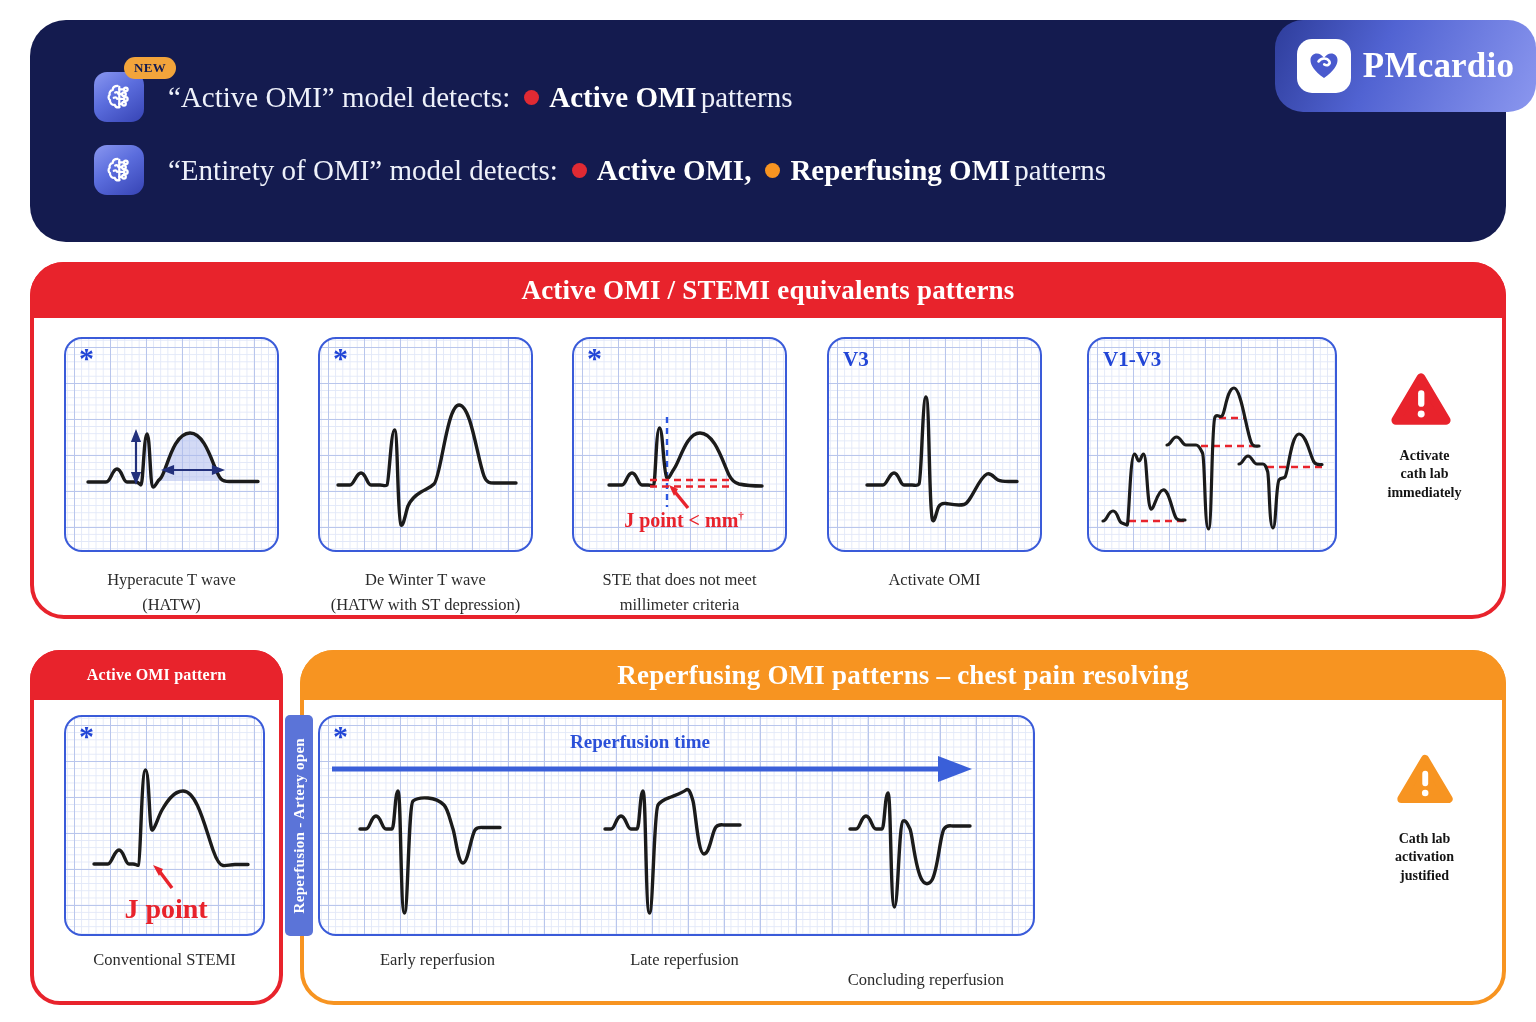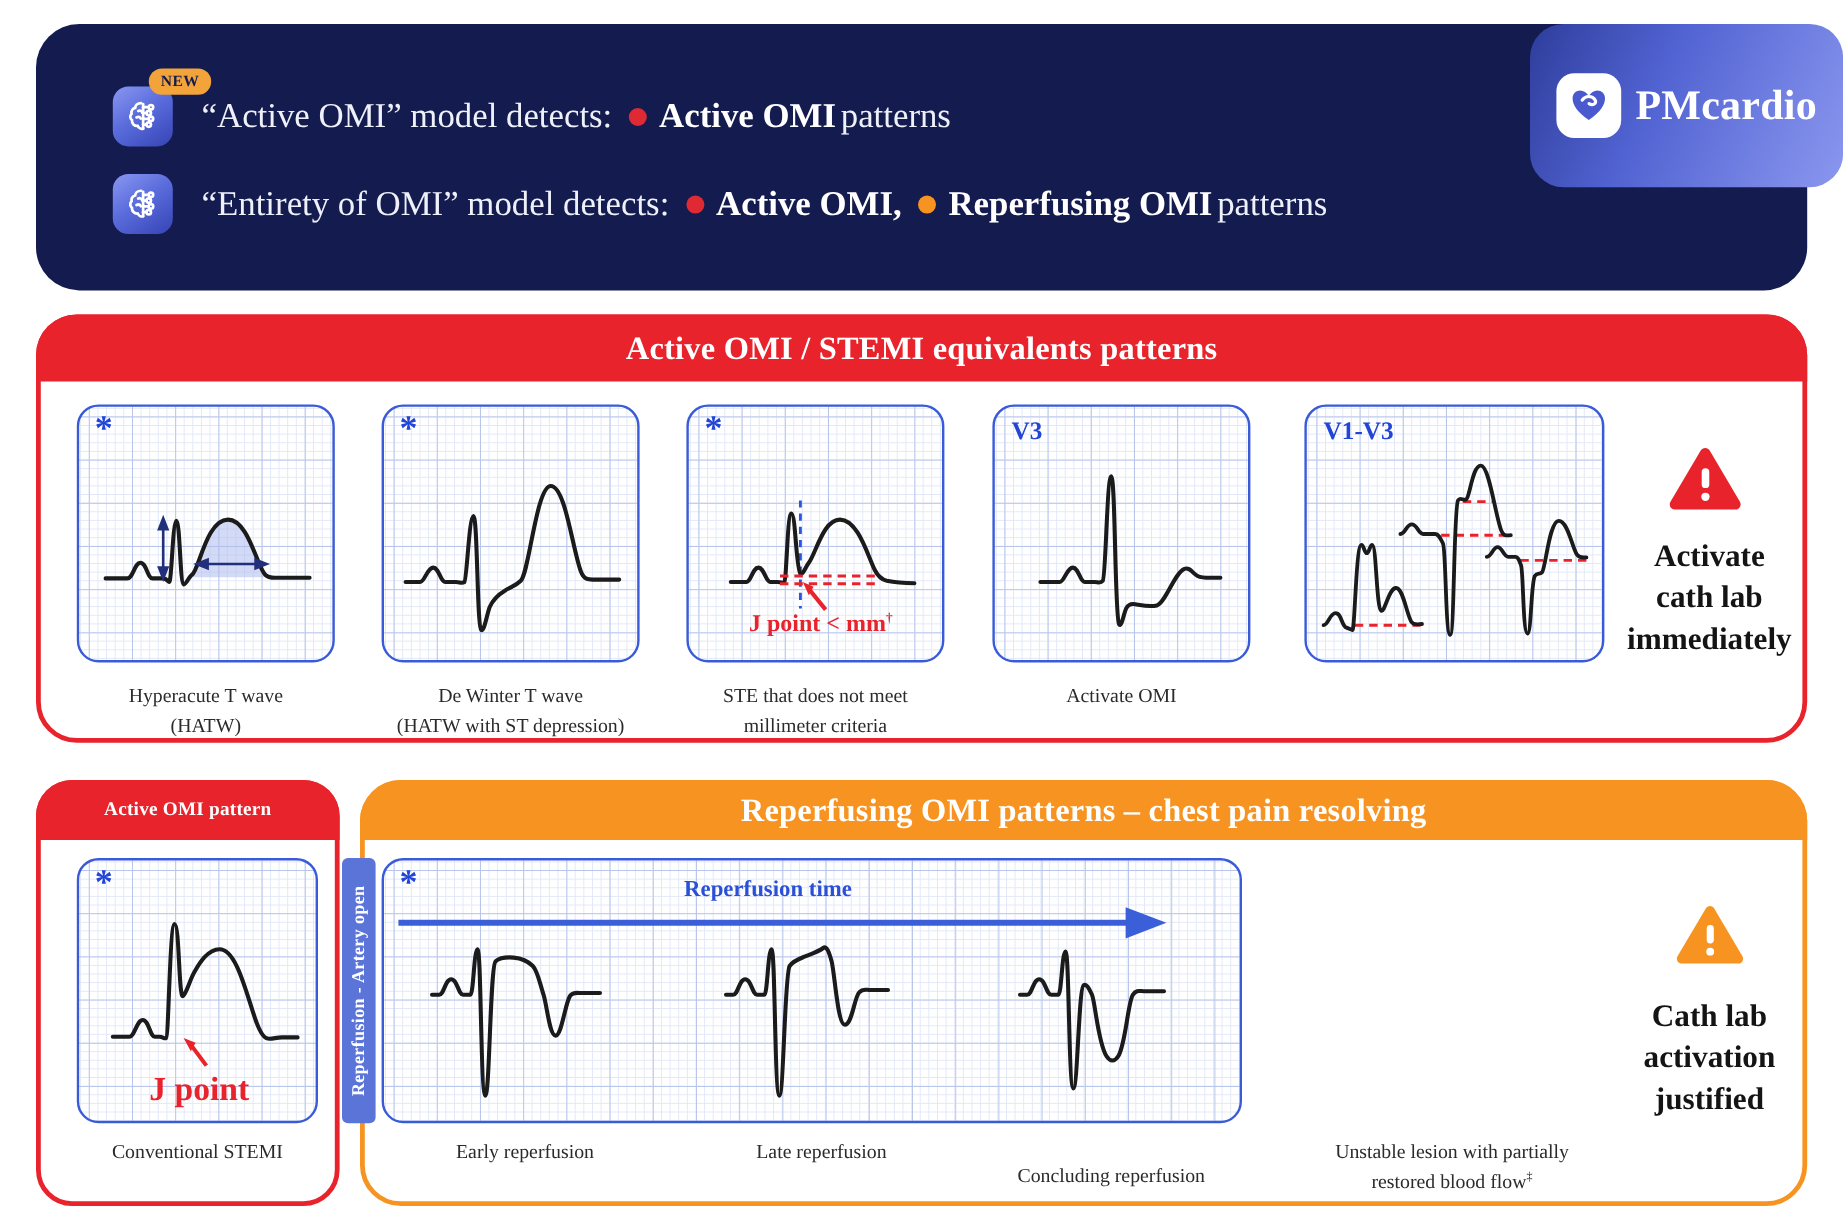--- a/index.html
+++ b/index.html
@@ -14,21 +14,21 @@
   .brain-chip{width:50px;height:50px;border-radius:13px;position:relative;flex:0 0 auto;
           background:linear-gradient(145deg,#8a97f0 0%,#5b6ddd 45%,#3643b4 100%);
           display:flex;align-items:center;justify-content:center;}
   .new-badge{position:absolute;top:-15px;left:30px;background:#f2a43b;color:#141b4f;
           font-weight:800;font-size:13px;padding:3px 10px;border-radius:11px;letter-spacing:.3px;}
   .banner-text{color:#eef1fa;font-size:29px;white-space:nowrap;display:flex;align-items:center;}
   .banner-text .bold{color:#ffffff;font-weight:800;margin-left:10px;}
   .banner-text .suffix{margin-left:4px;}
   .dot{width:15px;height:15px;border-radius:50%;display:inline-block;margin-left:14px;flex:0 0 auto;}
   .dot.red{background:#e02a33;} .dot.orange{background:#f79421;}
-  .logo-box{position:absolute;left:1245px;top:0;width:261px;height:136px;border-radius:28px;
+  .logo-box{position:absolute;left:1245px;top:0;width:261px;height:92px;border-radius:28px;
           background:linear-gradient(115deg,#2e3d9b 0%,#5163d2 40%,#8b97ef 100%);
           display:flex;align-items:center;justify-content:center;gap:12px;}
   .logo-chip{width:54px;height:54px;background:#fff;border-radius:15px;
           display:flex;align-items:center;justify-content:center;}
   .logo-text{color:#fff;font-size:35px;font-weight:700;letter-spacing:.2px;}
 
   
   .sec{position:absolute;background:#fff;box-sizing:border-box;}
   .sec-header{position:absolute;left:-4px;top:-4px;right:-4px;display:flex;align-items:center;
           justify-content:center;color:#fff;font-weight:800;letter-spacing:.2px;}
@@ -51,21 +51,21 @@
        background-position:8px 8px;}
   .ecg svg{position:absolute;left:0;top:0;}
   .lead{position:absolute;color:#2145d6;font-weight:800;z-index:2;}
   .lead.star{top:4px;left:13px;font-size:30px;line-height:1;}
   .lead.label{top:8px;left:14px;font-size:21px;}
   .ann-red{position:absolute;color:#e8232c;font-weight:800;text-align:center;z-index:2;}
   .ann-red sup{font-size:11px;}
 
   .cap{position:absolute;text-align:center;font-size:16.5px;line-height:1.5;color:#2b2b2b;
        white-space:pre-line;}
-  .warn{position:absolute;text-align:center;font-weight:800;font-size:26px;line-height:1.32;
+  .warn{position:absolute;text-align:center;font-weight:800;font-size:14px;line-height:1.32;
        color:#141414;white-space:pre-line;}
   .tri{position:absolute;}
 
   
   .vbar{position:absolute;left:285px;top:715px;width:28px;height:221px;background:#5b74d8;
         border-radius:5px;display:flex;align-items:center;justify-content:center;z-index:6;}
   .vbar span{writing-mode:vertical-rl;transform:rotate(180deg);color:#fff;font-weight:700;
         font-size:15px;letter-spacing:.3px;white-space:nowrap;}
 
   .reptime{position:absolute;color:#2b50d8;font-weight:800;font-size:19px;text-align:center;z-index:2;}
@@ -272,22 +272,20 @@
         <path d="M285 112 H291 C295 112 296 99 301 99 C306 99 307 112 311 112 H317 C319.5 112 320 74 323 74 C326 74 325.5 196 329.5 196 C333 196 334 94 338 88 C341 83.5 346 82 351 80 C356 78 362 76 366 73 C369 70.7 371 77 373 84 C375.5 93 378 137 384 137 C390 137 392 114 396 110 C399 106.5 402 108 405 108 H420"></path>
         <path d="M530 112 H536 C540 112 541 99 546 99 C551 99 552 112 556 112 H562 C564.5 112 565 76 568 76 C571 76 570.5 190 574.5 190 C578 190 579 106 583 104 C586 102.5 588 108 590 112 C592.5 117 595 152 602 163 C605 168 609 168 612 163 C618 153 620 118 624 112 C627 107.5 630 109 633 109 H650"></path>
       </g>
     </svg>
   </div>
 
   <div class="cap" style="left:320px;top:948px;width:235px;">Early reperfusion</div>
   <div class="cap" style="left:567px;top:948px;width:235px;">Late reperfusion</div>
   <div class="cap" style="left:806px;top:948px;width:240px;margin-top:20px;">Concluding reperfusion</div>
 
-  <div class="cap" style="left:1070px;top:948px;width:280px;"><span>Unstable lesion with partially
-restored blood flow</span><sup style="font-size:10px;">‡</sup></div>
 
   <svg class="tri" style="left:1396px;top:752px;" width="58" height="54" viewBox="0 0 64 58">
     <path d="M32 7 L58 51 L6 51 Z" fill="#f79421" stroke="#f79421" stroke-width="9" stroke-linejoin="round"></path>
     <rect x="29" y="20" width="6.5" height="17" rx="3.2" fill="#fff"></rect>
     <circle cx="32.2" cy="44.5" r="3.6" fill="#fff"></circle>
   </svg>
   <div class="warn" style="left:1347px;top:830px;width:155px;">Cath lab
 activation
 justified</div>
 

